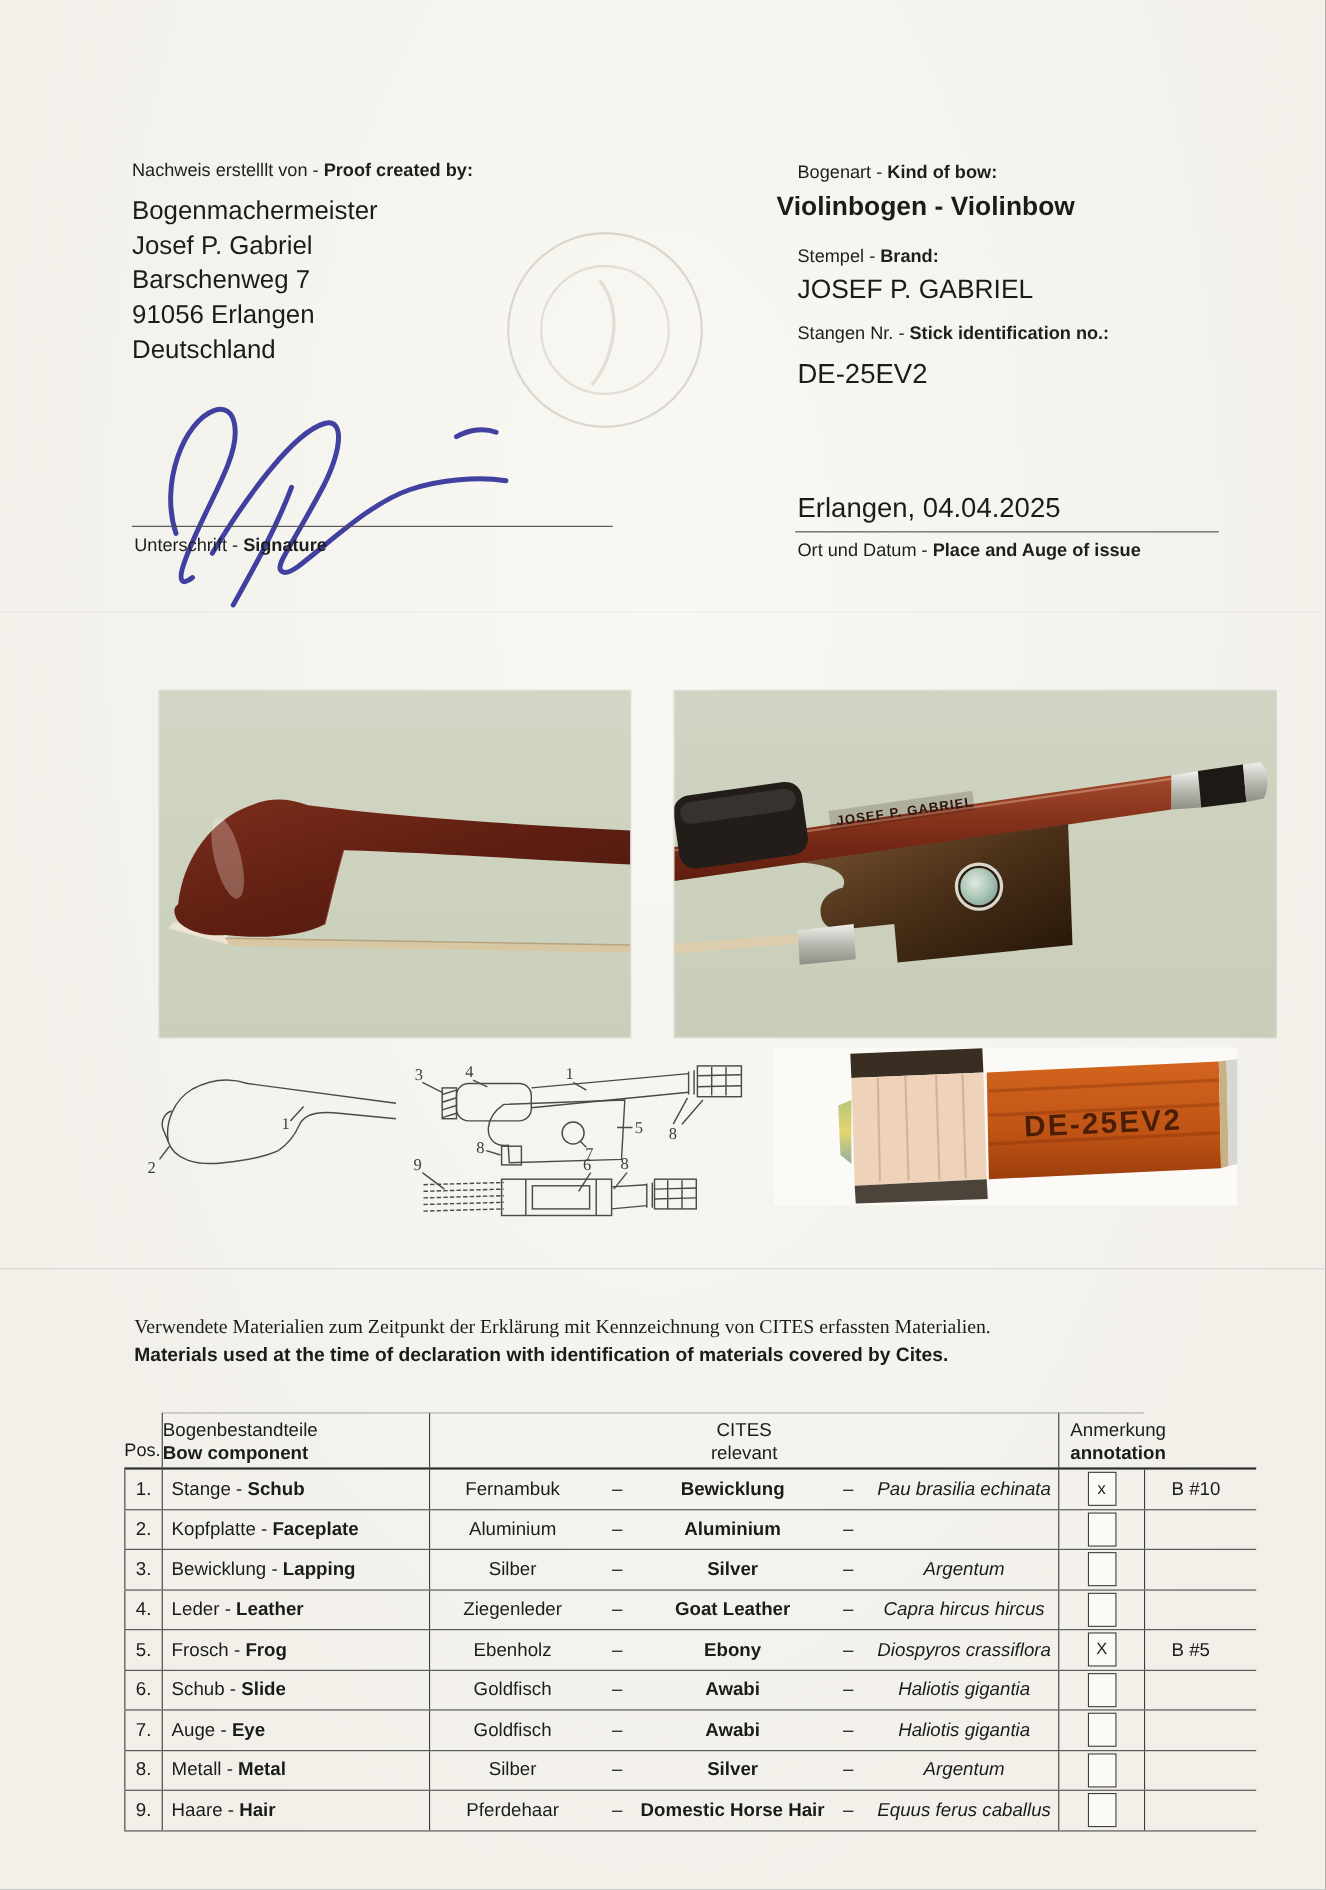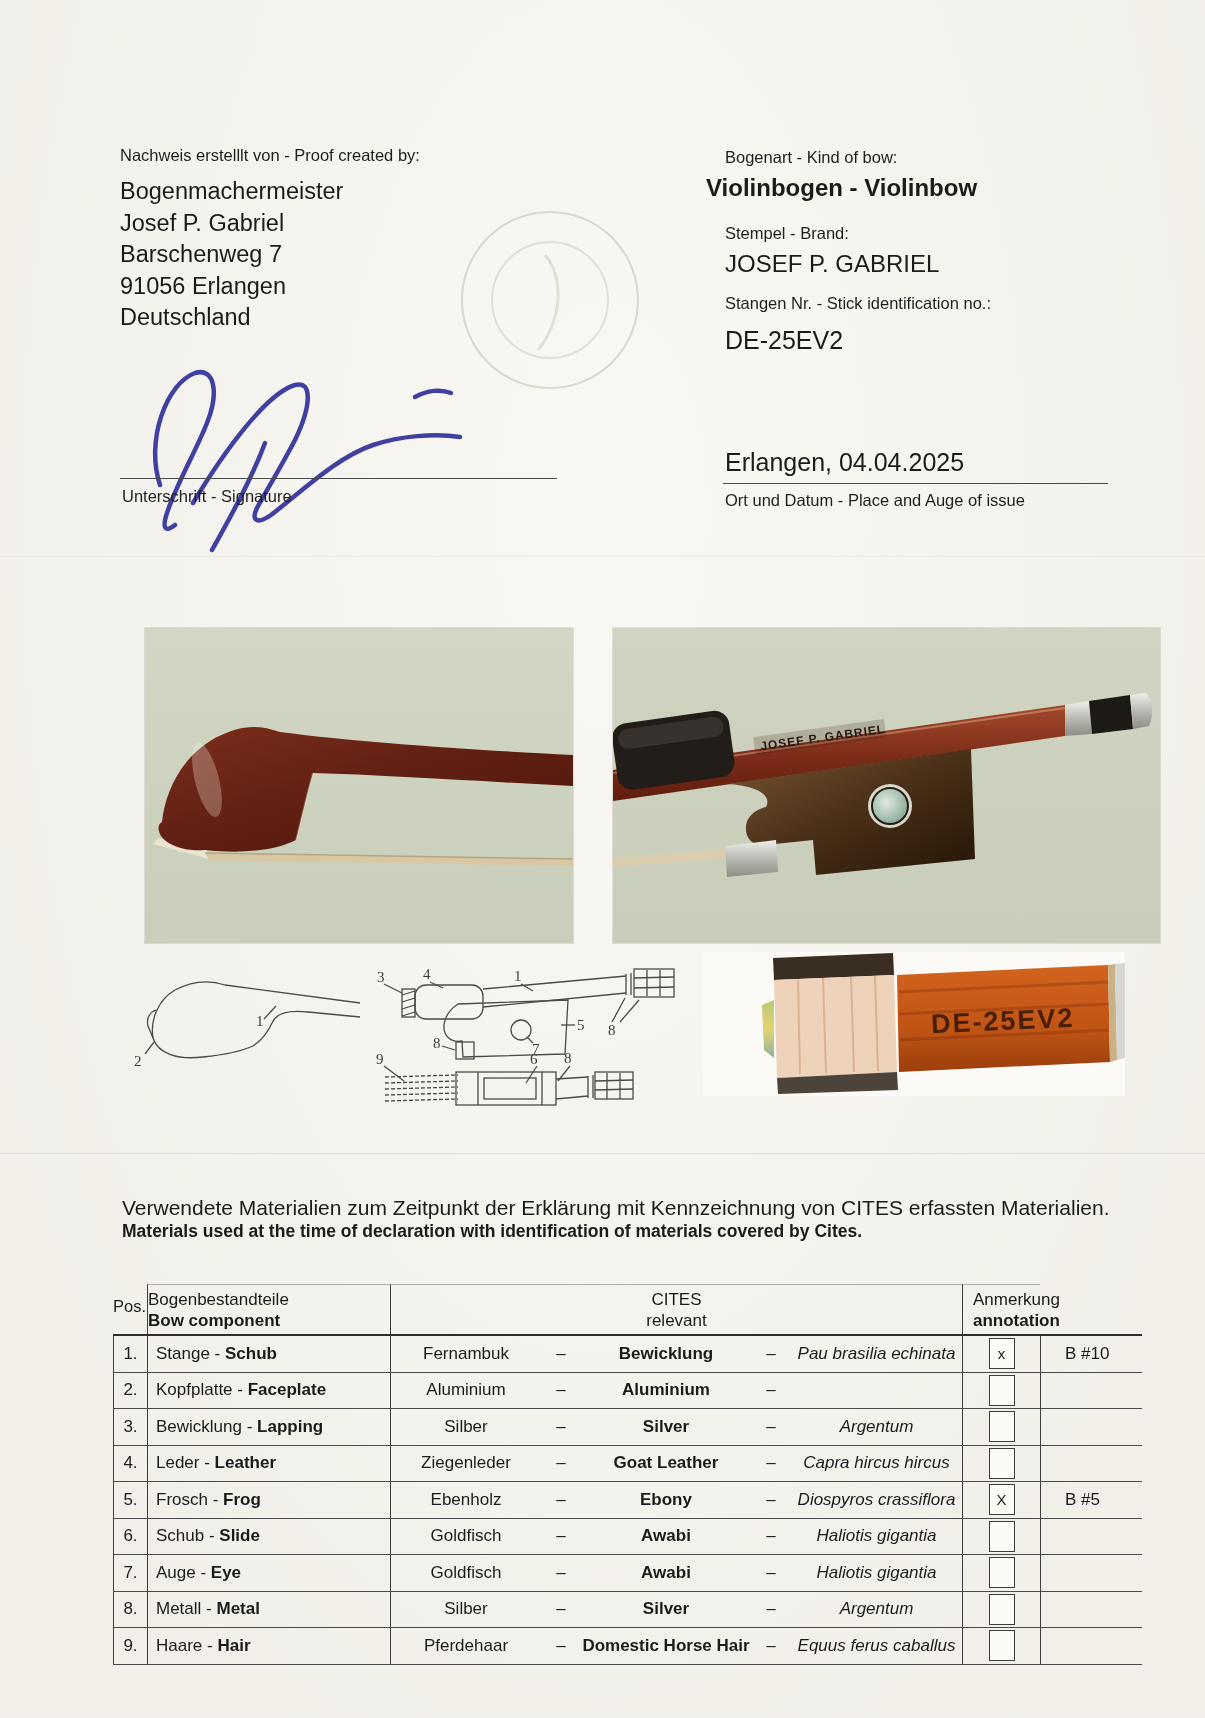--- a/index.html
+++ b/index.html
@@ -8,34 +8,34 @@
     width:1205px;height:1718px;
     margin:0 auto;
     background:#f6f4ed;
     background-image:radial-gradient(ellipse at 50% 30%, rgba(255,255,255,.35), rgba(0,0,0,.02) 80%);
     font-family:"Liberation Sans", sans-serif;
     color:#1b1b1b;
     overflow:hidden;
   }
   .abs{position:absolute;}
   .label{font-size:16.5px;color:#1e1e1e;white-space:nowrap;}
-  .label b{font-weight:400;}
+  .label b{font-weight:700;}
   .value{font-size:24px;white-space:nowrap;}
   .addr div{font-size:23.5px;line-height:31.5px;white-space:nowrap;}
   .rule{border-top:1.5px solid #4a4a4a;height:0;}
   .crease{left:0;width:1205px;height:2px;}
   .crease1{background:linear-gradient(to bottom, rgba(120,114,98,.10), rgba(255,255,255,.35));}
   .crease2{background:linear-gradient(to bottom, rgba(120,114,98,.22), rgba(255,255,255,.45));}
   .photo{box-shadow:0 0 0 1px rgba(150,148,135,.25);}
-  .intro-de{font-size:21px;}
+  .intro-de{font-size:18px;font-family:Liberation Serif, serif;}
   .intro-en{font-size:17.5px;font-weight:700;}
   
   .mat-table{left:113px;top:1284px;width:1029px;font-size:17px;}
   .mhead{display:grid;grid-template-columns:34px 243px 572px 78px 102px;height:50px;border-bottom:2.2px solid #2f2f2f;}
-  .mhead .h-pos{display:flex;align-items:flex-end;padding-bottom:18px;font-size:16.5px;}
+  .mhead .h-pos{display:flex;align-items:flex-end;padding-bottom:5px;font-size:16.5px;}
   .hcell{border-left:1.5px solid #3d3d3d;border-top:1px solid rgba(90,90,90,.45);line-height:21px;padding-top:4px;}
   .h-comp{padding-left:0;}
   .h-mat{padding-left:14px;}
   .h-cites{text-align:center;}
   .h-ann{padding-left:10px;}
   .bold{font-weight:700;}
   .m-row{display:grid;grid-template-columns:34px 243px 572px 78px 102px;height:35.5px;border-bottom:1.5px solid #4b4b4b;}
   .m-row:nth-child(1){background:rgba(60,58,50,.05);}
   .c-pos{border-left:1.5px solid #3d3d3d;display:flex;align-items:center;justify-content:center;}
   .c-comp{border-left:1.5px solid #3d3d3d;display:flex;align-items:center;padding-left:8px;white-space:pre;}

